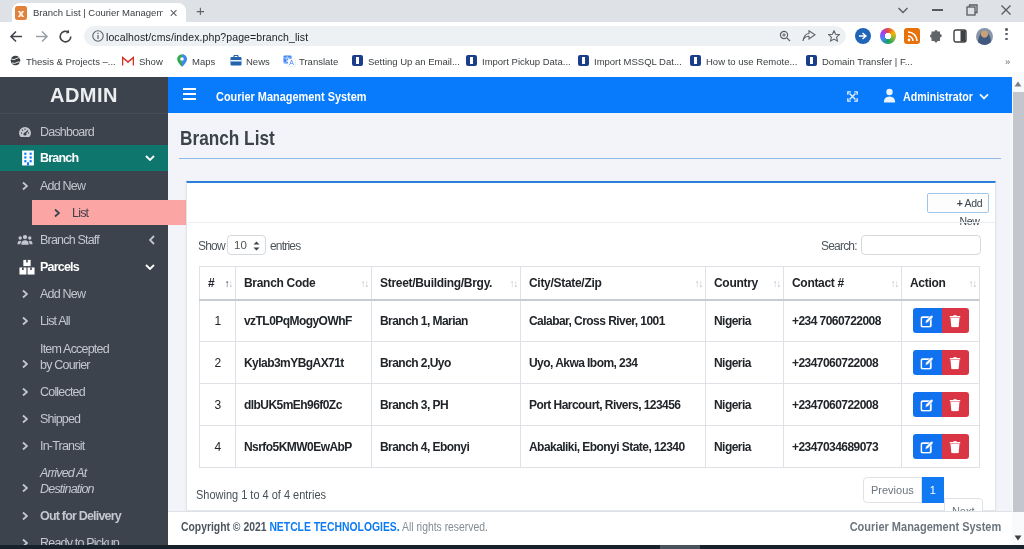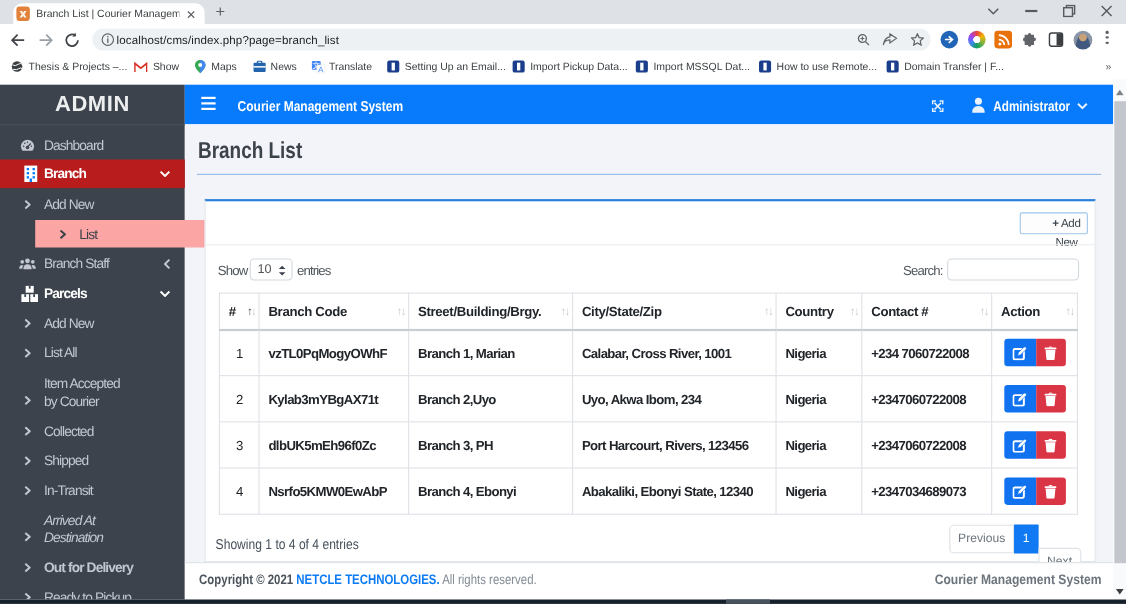--- a/index.html
+++ b/index.html
@@ -205,21 +205,21 @@
       <path d="M8 3 A6 6 0 0 0 2 9 A6 6 0 0 0 3.6 13 L12.4 13 A6 6 0 0 0 14 9 A6 6 0 0 0 8 3 Z" fill="#c2c7d0"></path>
       <circle cx="8" cy="10" r="1.6" fill="#3d434c"></circle>
       <path d="M8 9.5 L11 6.5" stroke="#3d434c" stroke-width="1.2"></path>
       <circle cx="4.5" cy="9" r="0.7" fill="#3d434c"></circle>
       <circle cx="5.5" cy="6.3" r="0.7" fill="#3d434c"></circle>
       <circle cx="8" cy="5.3" r="0.7" fill="#3d434c"></circle>
       <circle cx="11.5" cy="9" r="0.7" fill="#3d434c"></circle>
     </svg>
   <span class="lab">Dashboard</span>
 </div>
-<div class="sitem" style="top:145px; height:26px; background:#b91c1c; color:#fff;">
+<div class="sitem" style="top:145px; height:26px; background:#0f766e; color:#fff;">
   <svg class="sicon" style="left:20px;" width="12" height="15" viewBox="0 0 12 15">
       <rect x="0.5" y="0.5" width="11" height="14" fill="#fff"></rect>
       <g fill="#077bfc">
         <rect x="2.5" y="2.5" width="2" height="2"></rect>
         <rect x="7.5" y="2.5" width="2" height="2"></rect>
         <rect x="2.5" y="6" width="2" height="2"></rect>
         <rect x="7.5" y="6" width="2" height="2"></rect>
         <rect x="2.5" y="9.5" width="2" height="2"></rect>
         <rect x="7.5" y="9.5" width="2" height="2"></rect>
         <rect x="5" y="11.5" width="2" height="3"></rect>

